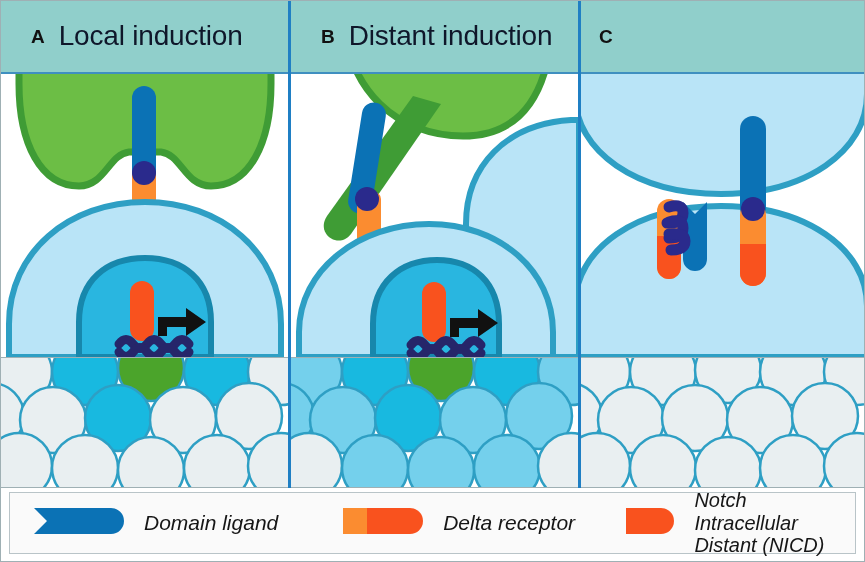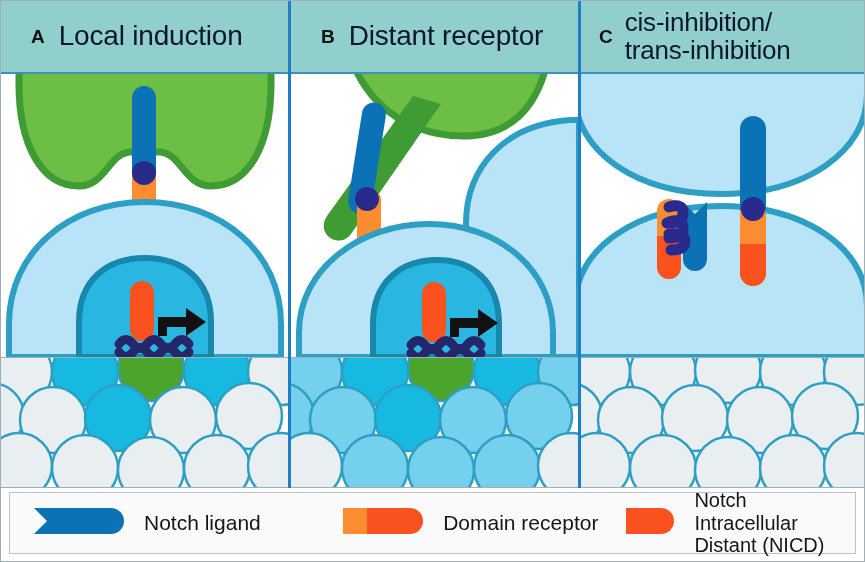--- a/index.html
+++ b/index.html
@@ -100,20 +100,21 @@
     background:#fafafa;
     border:1px solid #b9c4c8;
     box-sizing:border-box;
     display:flex;
     align-items:center;
   }
   .legend-item{
     display:flex;
     align-items:center;
     height:100%;
+    font-style:italic;
   }
   .legend-item.li-1{width:330px;padding-left:24px;box-sizing:border-box;}
   .legend-item.li-2{width:280px;padding-left:4px;box-sizing:border-box;}
   .legend-item.li-3{width:auto;padding-left:8px;box-sizing:border-box;}
   .legend-swatch{flex:0 0 auto;margin-right:20px;}
   .legend-label{
     font-size:21px;
     color:#161616;
     line-height:1.12;
   }
@@ -191,21 +192,21 @@
       </svg>
     </div>
   </div>
 
   <div class="panel-divider d1"></div>
 
   <div class="panel p-b">
 
     <div class="panel-header">
       <span class="tag">B</span>
-      <span class="ttl">Distant receptor</span>
+      <span class="ttl">Distant induction</span>
     </div>
 
     <div class="stage">
       <svg width="288" height="283" viewBox="0 0 288 283" xmlns="http://www.w3.org/2000/svg">
 
         <path d="M 175 283 L 175 150
                  C 175 92, 215 50, 280 46
                  L 288 46 L 288 283 Z" fill="#b9e4f7" stroke="#2e9fc4" stroke-width="6" stroke-linejoin="round"></path>
 
         <path d="M 52 -70
@@ -263,24 +264,20 @@
       </svg>
     </div>
   </div>
 
   <div class="panel-divider d2"></div>
 
   <div class="panel p-c">
 
     <div class="panel-header two-line">
       <span class="tag">C</span>
-      <span class="ttl">
-        <span>cis-inhibition/</span><br>
-        <span>trans-inhibition</span>
-      </span>
     </div>
 
     <div class="stage">
       <svg width="283" height="283" viewBox="0 0 283 283" xmlns="http://www.w3.org/2000/svg">
 
         <path d="M -6 -60 L -6 20
                  C -6 78, 56 120, 140 120
                  C 224 120, 286 78, 286 20
                  L 286 -60 Z" fill="#b9e4f7" stroke="#2e9fc4" stroke-width="6" stroke-linejoin="round"></path>
 
@@ -336,31 +333,31 @@
   </div>
 
   <div class="legend">
 
     <div class="legend-item li-1">
       <span class="legend-swatch">
         <svg width="90" height="26" viewBox="0 0 90 26" xmlns="http://www.w3.org/2000/svg">
           <path d="M 0 0 L 77 0 a 13 13 0 0 1 0 26 L 0 26 L 13 13 Z" fill="#0b72b5"></path>
         </svg>
       </span>
-      <span class="legend-label">Notch ligand</span>
+      <span class="legend-label">Domain ligand</span>
     </div>
 
     <div class="legend-item li-2">
       <span class="legend-swatch">
         <svg width="80" height="26" viewBox="0 0 80 26" xmlns="http://www.w3.org/2000/svg">
           <path d="M 0 0 L 24 0 L 24 26 L 0 26 Z" fill="#fb8c30"></path>
           <path d="M 24 0 L 67 0 a 13 13 0 0 1 0 26 L 24 26 Z" fill="#f9521e"></path>
         </svg>
       </span>
-      <span class="legend-label">Domain receptor</span>
+      <span class="legend-label">Delta receptor</span>
     </div>
 
     <div class="legend-item li-3">
       <span class="legend-swatch">
         <svg width="48" height="26" viewBox="0 0 48 26" xmlns="http://www.w3.org/2000/svg">
           <path d="M 0 0 L 35 0 a 13 13 0 0 1 0 26 L 0 26 Z" fill="#f9521e"></path>
         </svg>
       </span>
       <span class="legend-label two">
         <span>Notch Intracellular</span><br>

